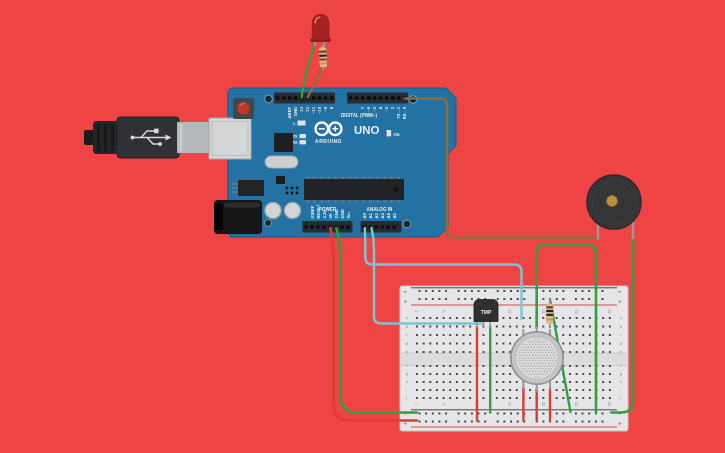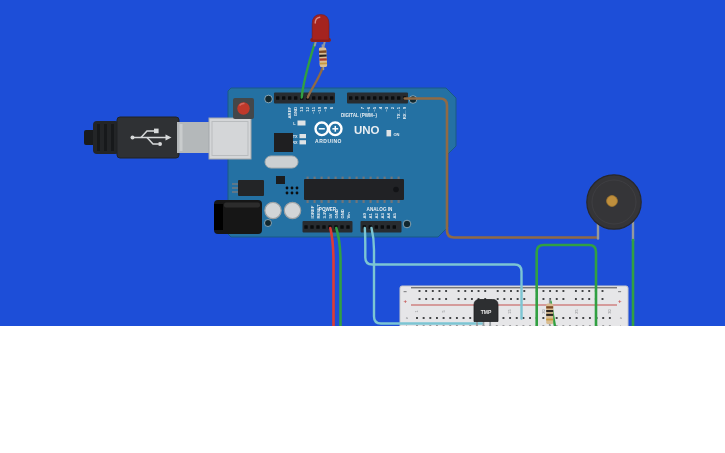--- a/index.html
+++ b/index.html
@@ -1,16 +1,16 @@
 <!DOCTYPE html>
 <html><head>
 <meta charset="utf-8">
 <style>
   html,body{margin:0;padding:0;background:#ffffff;}
-  .stage{position:relative;width:725px;height:326px;background:#1d4ed8;overflow:hidden;font-family:"Liberation Sans",sans-serif;}
+  .stage{position:relative;width:725px;height:453px;background:#ef4444;overflow:hidden;font-family:"Liberation Sans",sans-serif;}
   svg{position:absolute;left:0;top:0;}
   text{font-family:"Liberation Sans",sans-serif;}
   .t-pin{font-size:4.2px;fill:#e9eef2;font-weight:bold;}
   .t-silk{fill:#e9eef2;font-weight:bold;}
   .t-bb{font-size:3.9px;fill:#85878a;}
   .t-rail{font-size:6px;font-weight:bold;}
   .w-green{stroke:#31a042;fill:none;stroke-linecap:round;}
   .w-red{stroke:#dd3b33;fill:none;stroke-linecap:round;}
   .w-cyan{stroke:#7cc5d3;fill:none;stroke-linecap:round;}
   .w-brown{stroke:#906a45;fill:none;stroke-linecap:round;}

